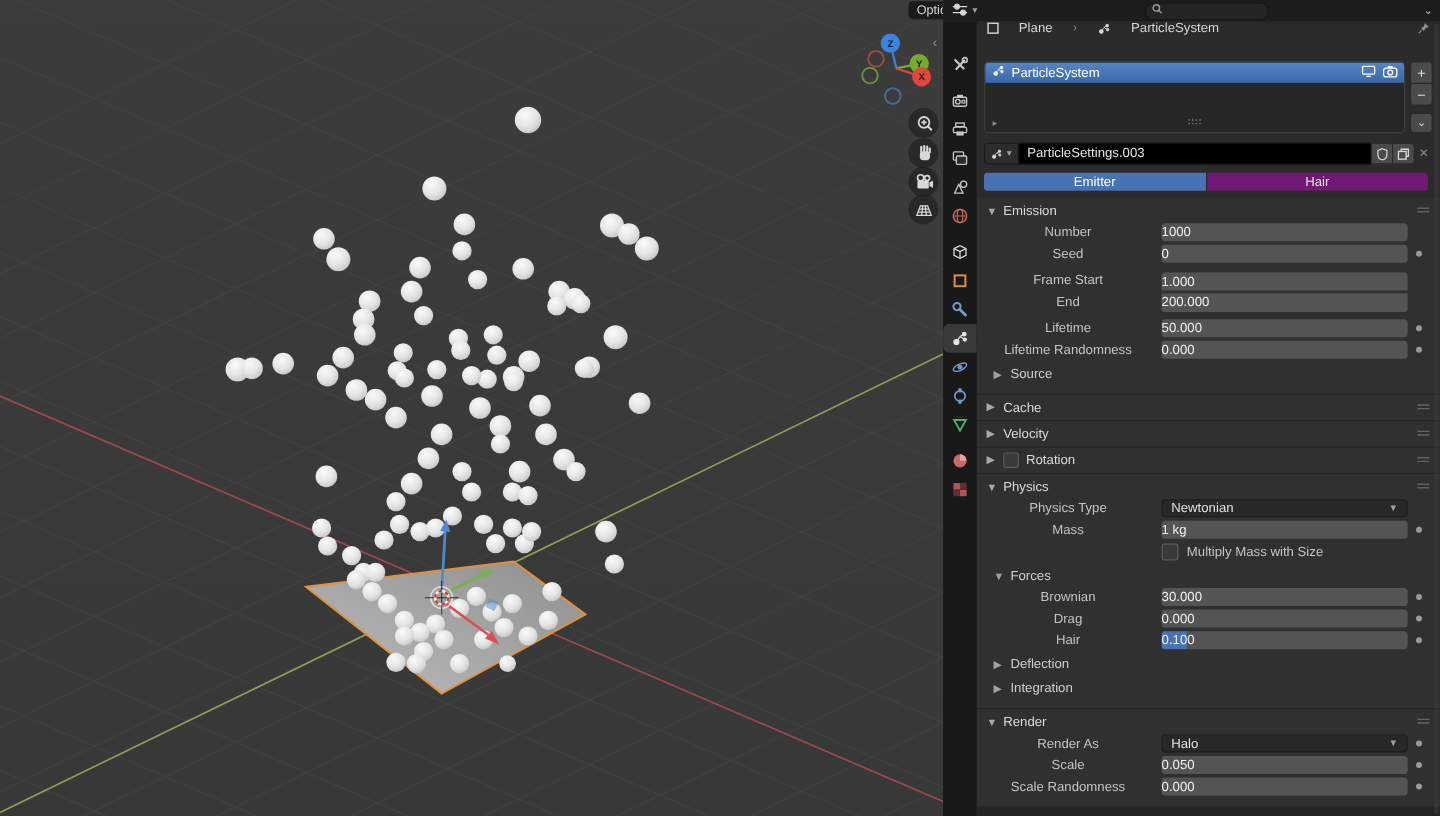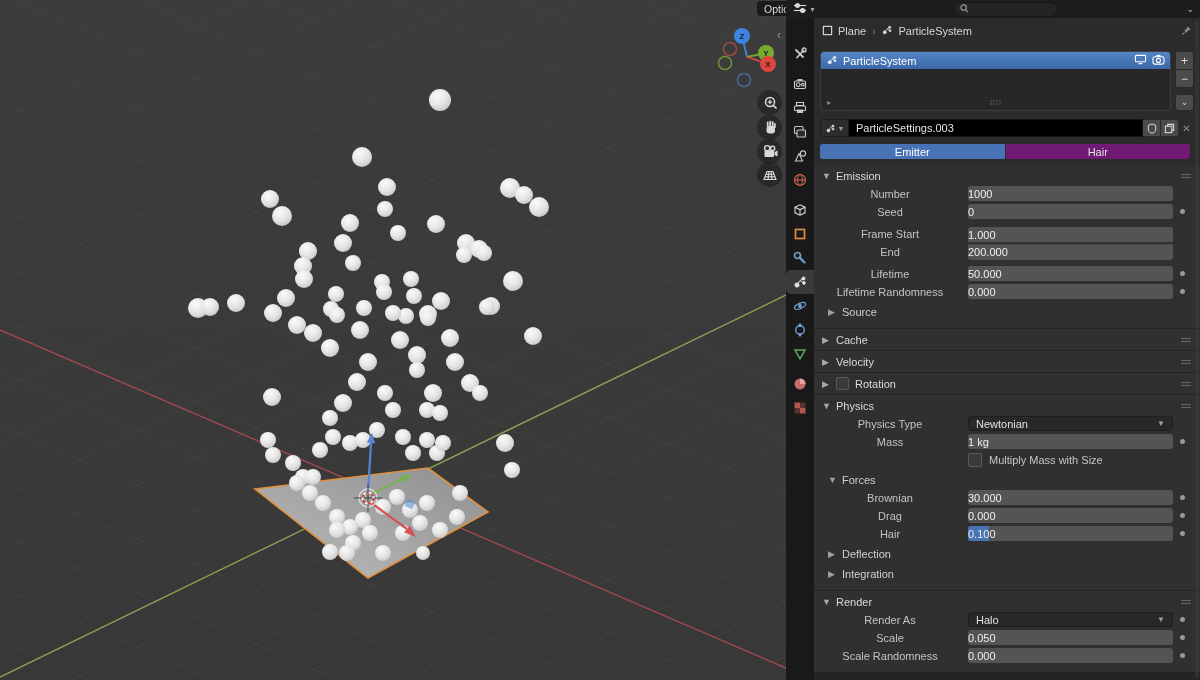--- a/index.html
+++ b/index.html
@@ -23,21 +23,21 @@
   .edtype .chev{font-size:7px;color:#9f9f9f;}
   .searchbox{margin-left:138px;width:92px;height:13px;background:#242424;border:1px solid #171717;border-radius:8px;
         display:flex;align-items:center;padding:0 5px;gap:3px;cursor:text;}
   .hdr-chev{margin-left:auto;margin-right:6px;color:#bdbdbd;font-size:9px;cursor:pointer;}
   .props-body{flex:1;display:flex;min-height:0;}
   .tabstrip{width:28px;background:#191919;display:flex;flex-direction:column;align-items:stretch;padding-top:24px;flex:0 0 auto;}
   .ptab{height:24px;display:flex;align-items:center;justify-content:center;cursor:pointer;flex:0 0 auto;}
   .ptab.sel{background:#3a3a3a;border-radius:5px 0 0 5px;}
   .ptab.gap{margin-top:6px;}
   .main{flex:1;display:flex;flex-direction:column;background:#2b2b2b;min-width:0;position:relative;}
-  .breadcrumb{height:26px;display:flex;align-items:center;gap:5px;padding:0 8px;flex:0 0 auto;}
+  .breadcrumb{height:26px;display:flex;align-items:flex-start;gap:16px;padding:0 8px;flex:0 0 auto;}
   .breadcrumb .sep{color:#8a8a8a;font-size:10px;margin:0 1px;}
   .bc-item{display:flex;align-items:center;gap:4px;cursor:pointer;color:#d6d6d6;}
   .pin{margin-left:auto;cursor:pointer;opacity:.75;}
   
   .listrow{display:flex;padding:7px 6px 0 6px;flex:0 0 auto;}
   .listbox{width:352px;height:58px;background:#272727;border:1px solid #3d3d3d;border-radius:4px;position:relative;overflow:hidden;}
   .psys-row{height:17px;background:linear-gradient(#5585c7,#3a68a8);display:flex;align-items:center;gap:5px;padding:0 5px;color:#fff;cursor:pointer;}
   .psys-row .spacer{flex:1}
   .list-filter{position:absolute;left:6px;bottom:3px;color:#888;font-size:8px;cursor:pointer;}
   .list-grip{position:absolute;left:50%;bottom:3px;transform:translateX(-50%);cursor:row-resize;}

